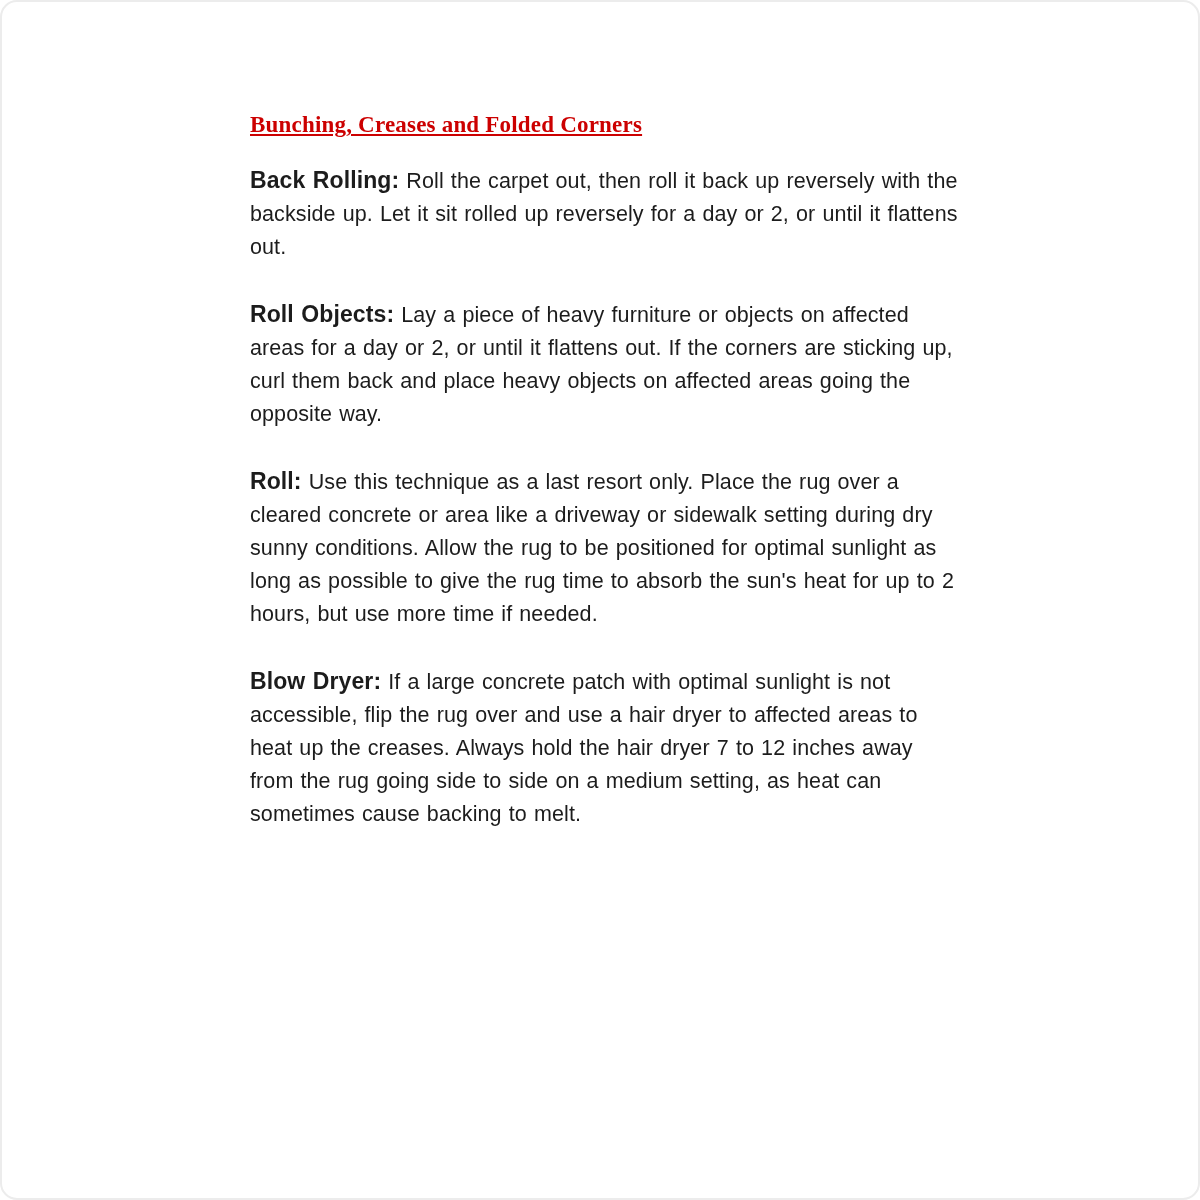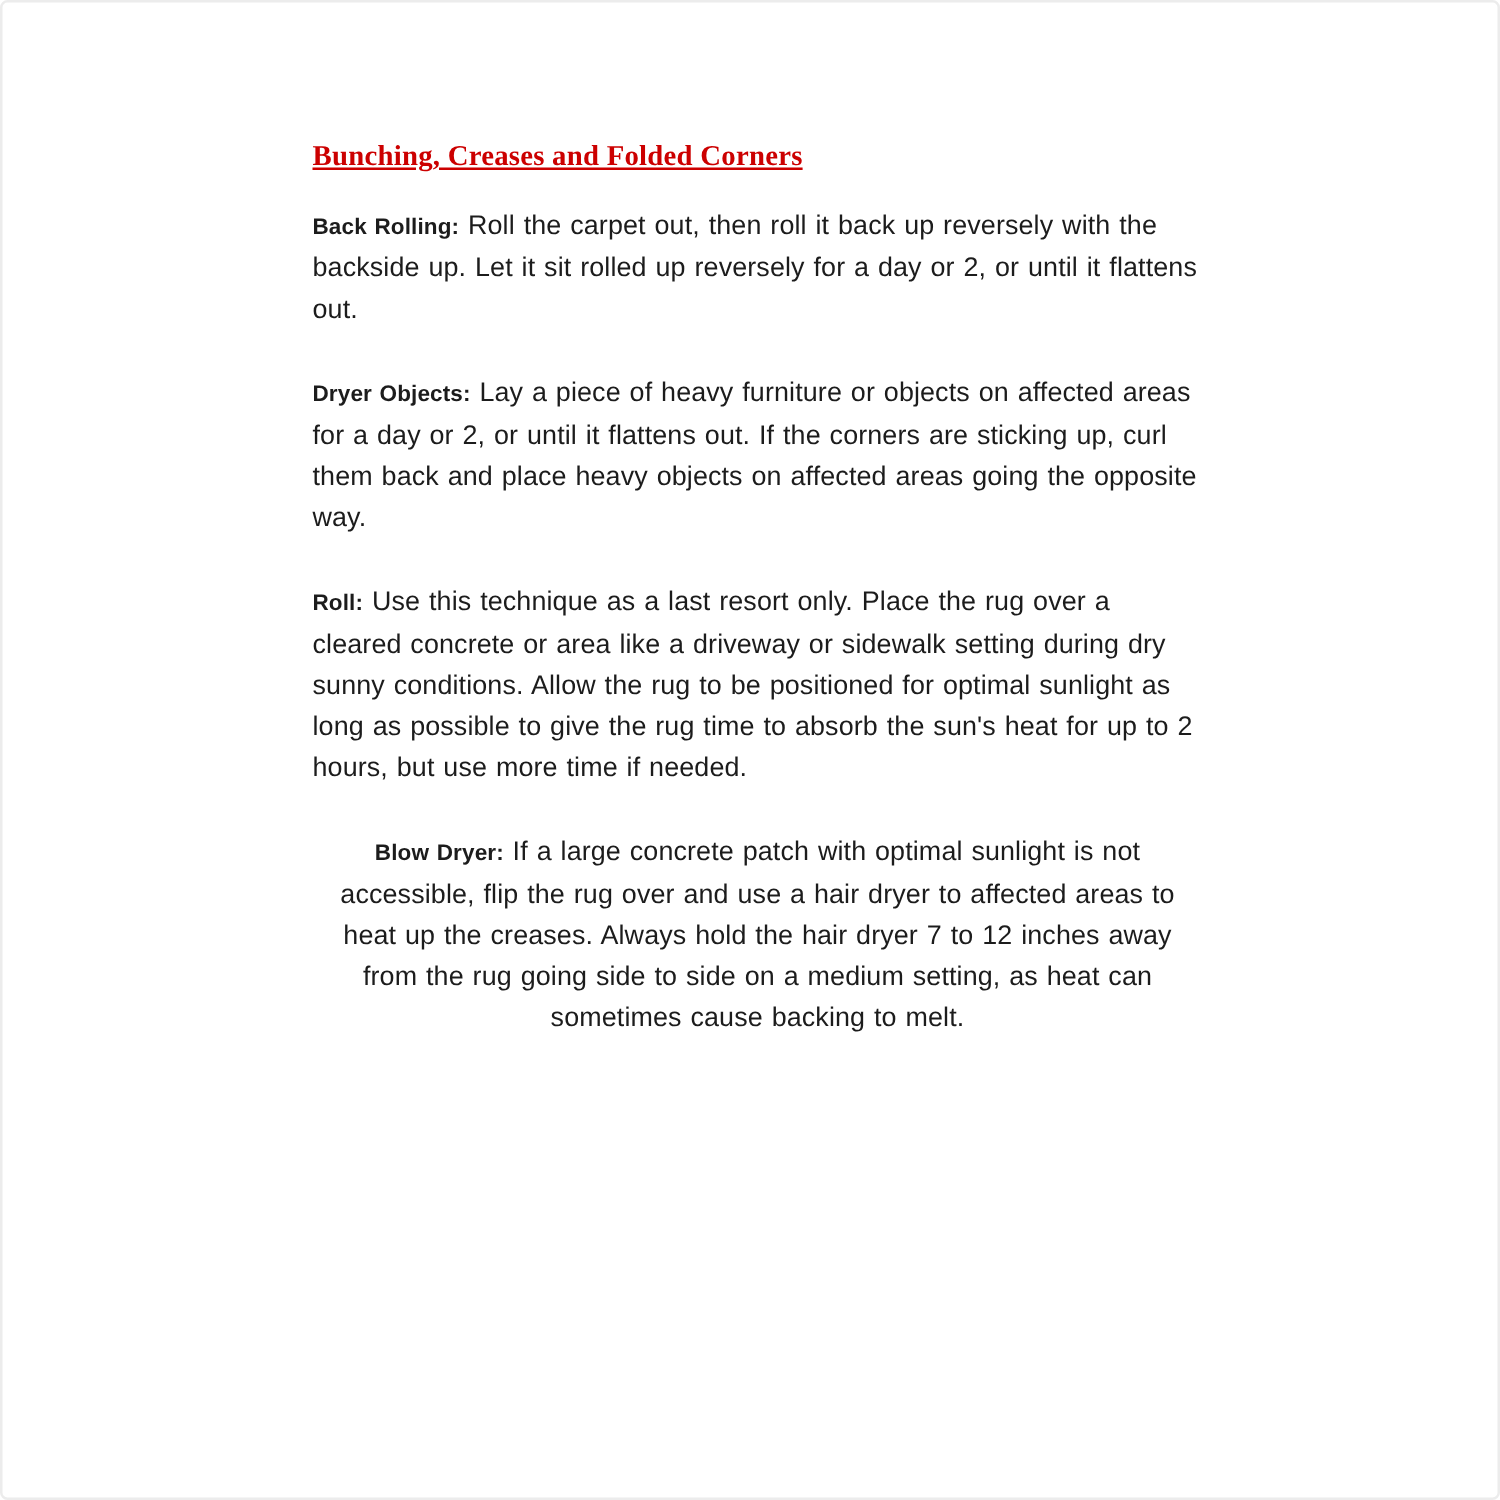--- a/index.html
+++ b/index.html
@@ -7,21 +7,21 @@
     padding: 0;
     background: #ffffff;
   }
   .page {
     position: relative;
     width: 1200px;
     height: 1200px;
     background: #ffffff;
     box-sizing: border-box;
     border: 2px solid #ececec;
-    border-radius: 6px;
+    border-radius: 17px;
     overflow: hidden;
     font-family: "Liberation Sans", "DejaVu Sans", sans-serif;
     color: #1c1c1c;
   }
   .content {
     position: absolute;
     top: 110px;
     left: 248px;
     width: 712px;
   }
@@ -36,38 +36,37 @@
   }
   p.body-para {
     font-size: 21.5px;
     line-height: 33px;
     margin: 0 0 34px 0;
     letter-spacing: 0.1px;
     word-spacing: 1px;
   }
   p.body-para .lead {
     font-weight: bold;
-    font-size: 18px;
+    font-size: 23px;
   }
   p.body-para.last {
     margin-bottom: 16px;
-    text-align: center;
   }
 </style>
 </head>
 <body>
 
 <div class="page">
   <div class="content">
 
     <h1 class="doc-heading">Bunching, Creases and Folded Corners</h1>
 
 
     <p class="body-para"><span class="lead">Back Rolling:</span><span> Roll the carpet out, then roll it back up reversely with the backside up. Let it sit rolled up reversely for a day or 2, or until it flattens out.</span></p>
 
-    <p class="body-para"><span class="lead">Dryer Objects:</span><span> Lay a piece of heavy furniture or objects on affected areas for a day or 2, or until it flattens out. If the corners are sticking up, curl them back and place heavy objects on affected areas going the opposite way.</span></p>
+    <p class="body-para"><span class="lead">Roll Objects:</span><span> Lay a piece of heavy furniture or objects on affected areas for a day or 2, or until it flattens out. If the corners are sticking up, curl them back and place heavy objects on affected areas going the opposite way.</span></p>
 
     <p class="body-para"><span class="lead">Roll:</span><span> Use this technique as a last resort only. Place the rug over a cleared concrete or area like a driveway or sidewalk setting during dry sunny conditions. Allow the rug to be positioned for optimal sunlight as long as possible to give the rug time to absorb the sun's heat for up to 2 hours, but use more time if needed.</span></p>
 
     <p class="body-para last"><span class="lead">Blow Dryer:</span><span> If a large concrete patch with optimal sunlight is not accessible, flip the rug over and use a hair dryer to affected areas to heat up the creases. Always hold the hair dryer 7 to 12 inches away from the rug going side to side on a medium setting, as heat can sometimes cause backing to melt.</span></p>
 
   </div>
 </div>
 
 </body></html>

